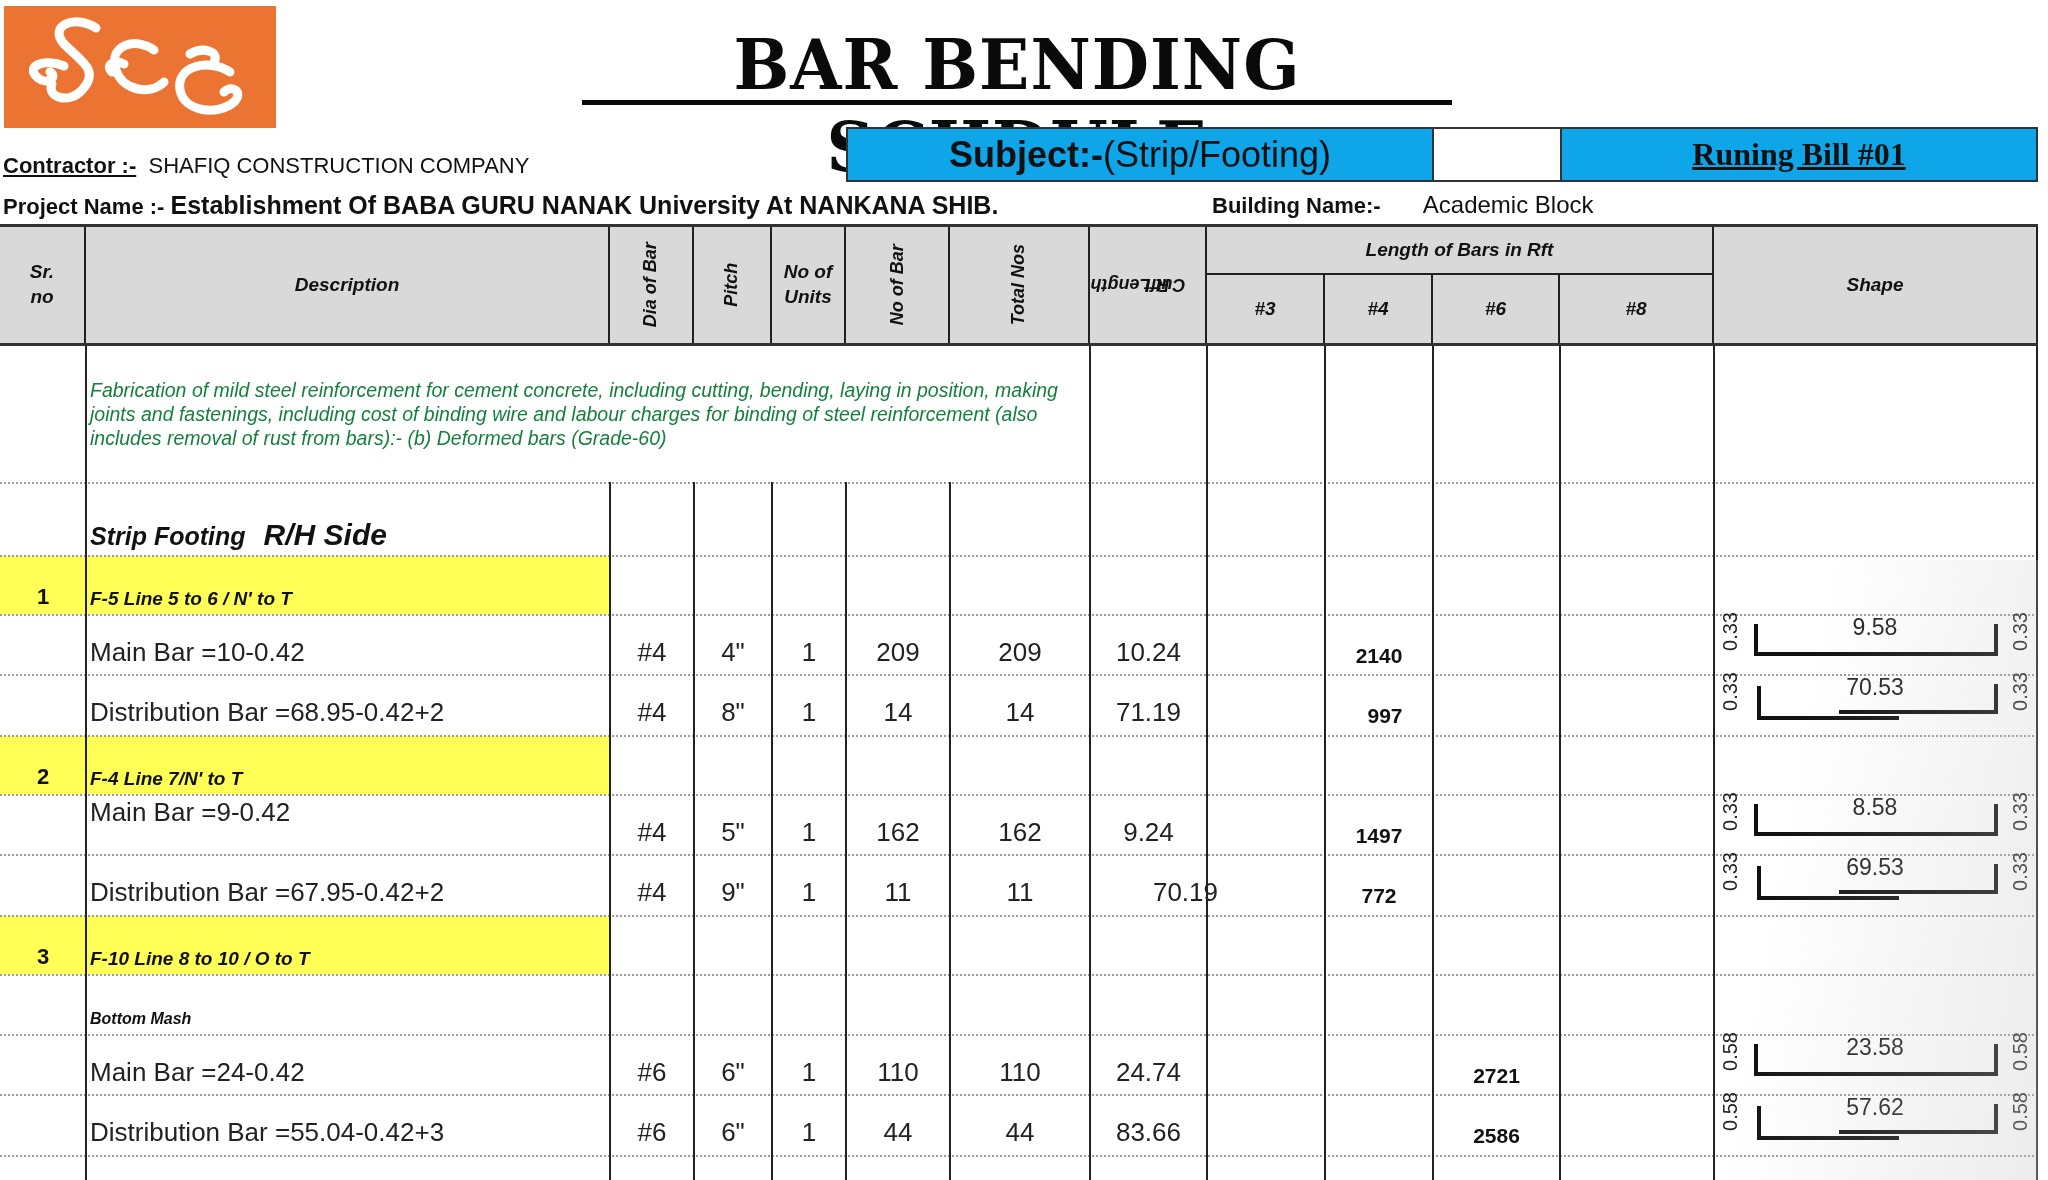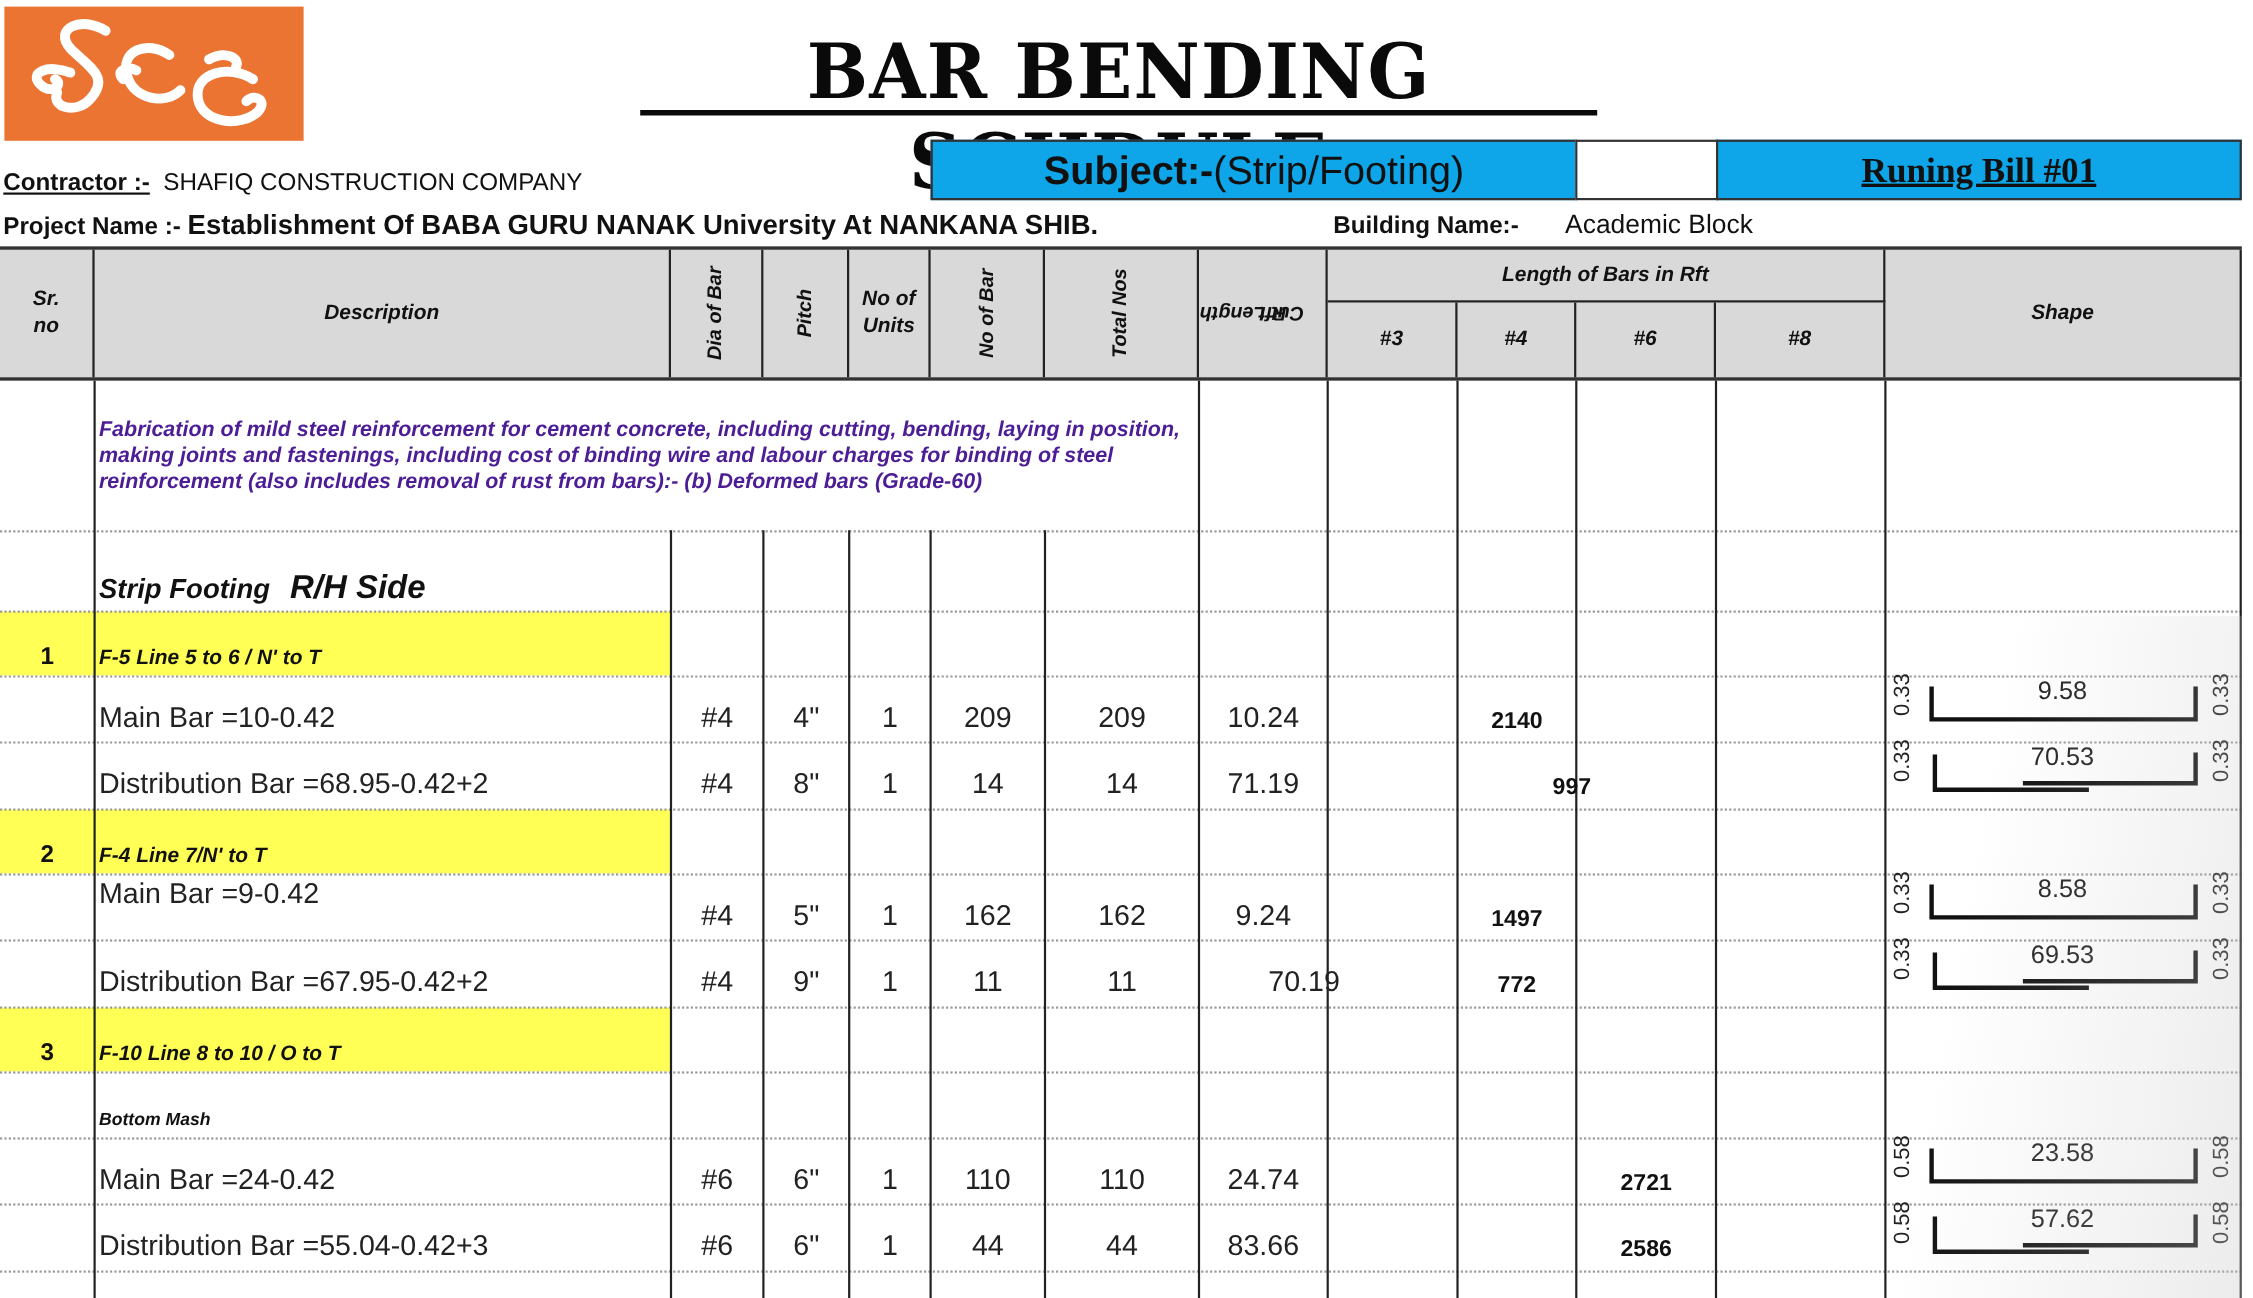--- a/index.html
+++ b/index.html
@@ -40,22 +40,22 @@
 
   .cell { position: absolute; display: flex; align-items: flex-end; white-space: nowrap; }
   .c-center { justify-content: center; }
   .num { font-size: 26px; font-family: "Liberation Sans", sans-serif; color: #222; }
   .bold-num { font-size: 21px; font-weight: 700; }
 
   .yellow { position: absolute; background: #ffff55; }
   .grp-label { font-style: italic; font-weight: 700; font-size: 19px; }
   .sr-num { font-weight: 700; font-size: 22px; }
   .desc-text { font-size: 26px; color: #222; }
-  .para { position: absolute; left: 90px; top: 378px; width: 990px; font-style: italic; font-weight: 700;
-          font-size: 19.5px; line-height: 24px; color: #4c1d95; }
+  .para { position: absolute; left: 90px; top: 378px; width: 990px; font-style: italic; font-weight: 400;
+          font-size: 19.5px; line-height: 24px; color: #15803d; }
   .section-title { font-style: italic; font-weight: 700; font-size: 25px; }
   .section-title .big2 { font-size: 30px; margin-left: 18px; }
   .small-label { font-style: italic; font-weight: 700; font-size: 16px; }
 
   .shape { position: absolute; width: 322px; height: 60px; }
   .shape .sd { position: absolute; font-size: 23px; color: #222; }
   .shape .side { position: absolute; top: 6px; font-size: 20px; color: #222; transform: rotate(-90deg); transform-origin: center; width: 48px; text-align: center; }
 
   .curl { position: absolute; right: 0; bottom: 0; width: 420px; height: 620px;
           background: linear-gradient(100deg, rgba(255,255,255,0) 40%, rgba(200,200,200,0.35) 100%); pointer-events: none; }
@@ -255,21 +255,21 @@
         </div>
     <div class="cell c-center" style="left: 950px; width: 140px; top: 456px; height: 50px; padding-bottom: 2px;">
           <span class="num">14</span>
         </div>
     <div class="cell c-center" style="left: 1090px; width: 117px; top: 456px; height: 50px; padding-bottom: 2px;">
           <span class="num">71.19</span>
         </div>
     <div class="cell c-center" style="left: 1207px; width: 118px; top: 456px; height: 50px; padding-bottom: 2px;">
           <span class="bold-num"></span>
         </div>
-    <div class="cell c-center" style="left: 1369px; width: 120px; top: 456px; height: 50px; padding-bottom: 2px;">
+    <div class="cell c-center" style="left: 1325px; width: 120px; top: 456px; height: 50px; padding-bottom: 2px;">
           <span class="bold-num">997</span>
         </div>
     <div class="cell c-center" style="left: 1433px; width: 127px; top: 456px; height: 50px; padding-bottom: 2px;">
           <span class="bold-num"></span>
         </div>
     <div class="cell c-center" style="left: 1560px; width: 154px; top: 456px; height: 50px; padding-bottom: 2px;">
           <span class="bold-num"></span>
         </div>
     <div class="shape" style="left: 1714px; top: 450px;">
       <span class="side" style="left:-8px;">0.33</span>

